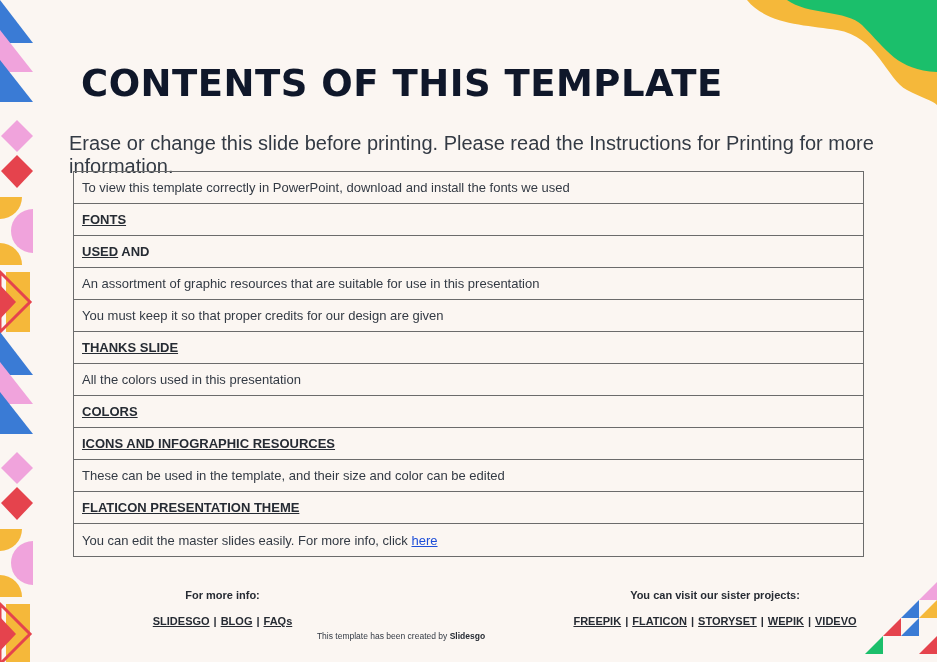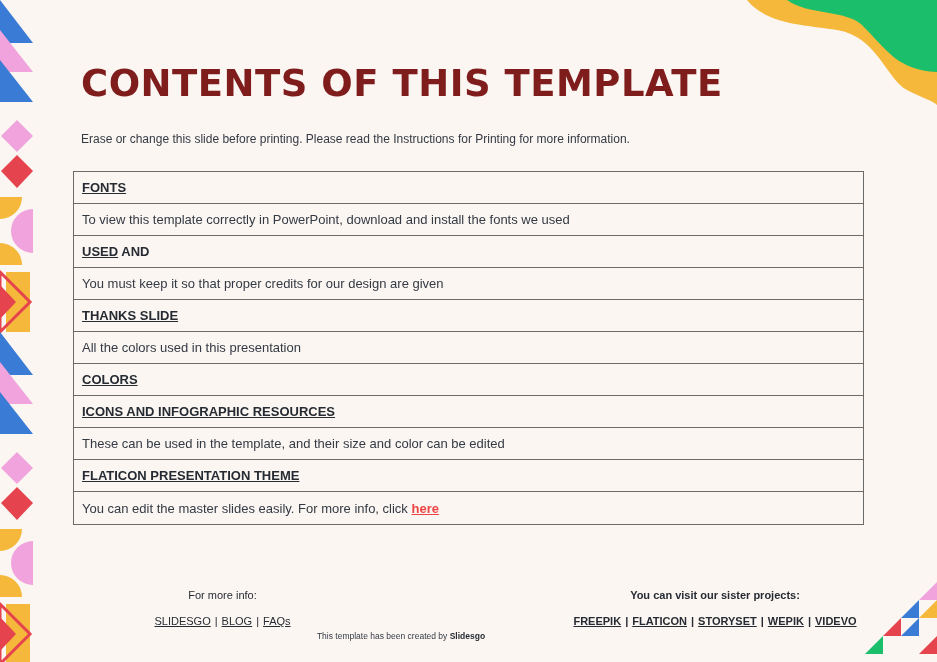--- a/index.html
+++ b/index.html
@@ -12,45 +12,45 @@
   }
   .deco { position: absolute; }
   .left-strip { left: 0; top: 0; width: 36px; height: 662px; }
   .corner-wave { right: 0; top: 0; width: 200px; height: 110px; }
   .corner-tris { right: 0; bottom: 0; width: 80px; height: 80px; }
 
   .title {
     position: absolute; left: 81px; top: 62px;
     font-family: "DejaVu Sans", sans-serif;
     font-weight: bold; font-size: 37px; letter-spacing: 0.5px;
-    color: #7f1d1d;
+    color: #0f172a;
   }
   .subtitle {
-    position: absolute; left: 81px; top: 132px;
-    font-size: 12px; color: #333a44;
+    position: absolute; left: 69px; top: 132px;
+    font-size: 20px; color: #333a44;
   }
 
   .table {
     position: absolute; left: 73px; top: 171px; width: 791px;
     border: 1.5px solid #6b6b6b;
   }
   .row {
     height: 32px; border-bottom: 1.5px solid #6b6b6b;
     display: flex; align-items: center; padding-left: 8px;
     font-size: 13px; color: #333a44;
   }
   .row:last-child { border-bottom: none; }
   .row.head { font-weight: bold; color: #262b33; }
   .u { text-decoration: underline; cursor: pointer; }
   .row .plain { white-space: pre; }
-  .here { font-weight: bold; text-decoration: underline; color: #ef4444; cursor: pointer; }
+  .here { font-weight: normal; text-decoration: underline; color: #1d4ed8; cursor: pointer; }
 
   .footer-left {
     position: absolute; left: 110px; top: 589px; width: 225px;
-    text-align: center; font-size: 11px; font-weight: normal; color: #262b33;
+    text-align: center; font-size: 11px; font-weight: bold; color: #262b33;
   }
   .footer-right {
     position: absolute; left: 560px; top: 589px; width: 310px;
     text-align: center; font-size: 11px; font-weight: bold; color: #262b33;
   }
   .links { margin-top: 14px; }
   .links a { color: #262b33; text-decoration: underline; cursor: pointer; }
   .sep { padding: 0 4px; }
   .credit {
     position: absolute; left: 0; width: 802px; top: 631px;
@@ -90,30 +90,33 @@
   <polygon points="62,36 62,54 44,54" fill="#3a7bd5"></polygon>
   <polygon points="44,36 44,54 26,54" fill="#e5434d"></polygon>
   <polygon points="26,54 26,72 8,72" fill="#1bbf6b"></polygon>
   <polygon points="80,54 80,72 62,72" fill="#e5434d"></polygon>
 </svg>
 
 <h1 class="title">CONTENTS OF THIS TEMPLATE</h1>
 <p class="subtitle">Erase or change this slide before printing. Please read the Instructions for Printing for more information.</p>
 
 <div class="table">
+  <div class="row">
+    <span>To view this template correctly in PowerPoint, download and install the fonts we used</span>
+  </div>
   <div class="row head">
     <span class="u">FONTS</span>
-  </div>
-  <div class="row">
-    <span>To view this template correctly in PowerPoint, download and install the fonts we used</span>
   </div>
 
   <div class="row head">
     <span class="u">USED</span>
       <span class="plain"> AND </span>
+  </div>
+  <div class="row">
+    <span>An assortment of graphic resources that are suitable for use in this presentation</span>
   </div>
 
   <div class="row">
     <span>You must keep it so that proper credits for our design are given</span>
   </div>
   <div class="row head">
     <span class="u">THANKS SLIDE</span>
   </div>
 
   <div class="row">

